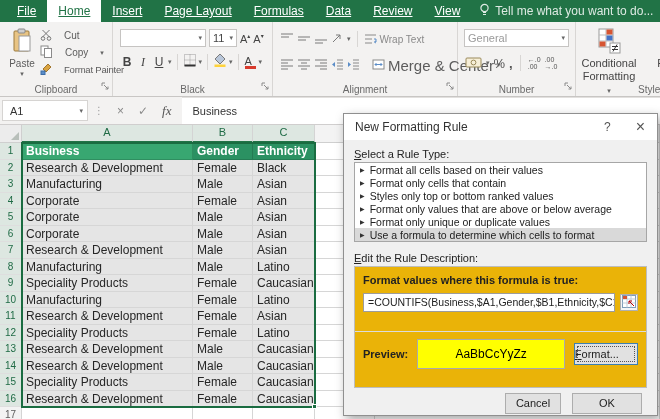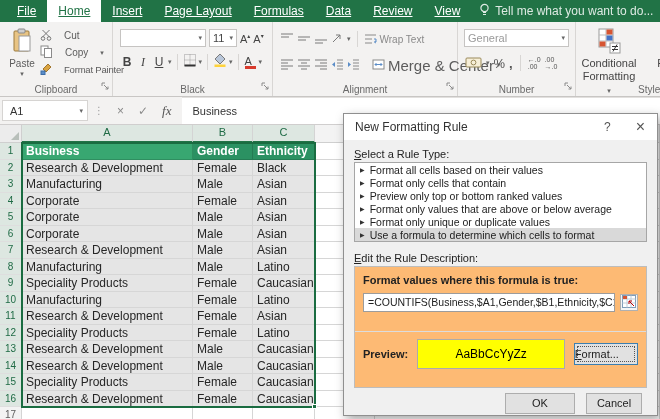--- a/index.html
+++ b/index.html
@@ -82,21 +82,21 @@
   .dhelp { font-size:12px; color:#555; padding:0 13px; }
   .dclose { font-size:16px; color:#555; padding:0 12px; }
   .dbody { padding:4px 10px 0 10px; }
   .dlabel { font-size:11px; color:#222; height:16px; line-height:16px; }
   .ak::first-letter { text-decoration:underline; }
   .rulelist { height:80px; background:#fff; border:1px solid #a6a6a6; overflow:hidden; }
   .ritem { height:13px; display:flex; align-items:center; font-size:10.5px; color:#222; padding-left:5px; gap:5px; white-space:nowrap; }
   .ritem .arr { font-size:6px; color:#333; }
   .ritem.rsel { background:#d9d9d9; }
   .dlabel.mt { margin-top:8px; }
-  .dpanel { margin-top:0; height:122px; background:#fdba74; border:1px solid #bdbdbd; padding:7px 8px 0 8px; }
+  .dpanel { margin-top:0; height:122px; background:#eab308; border:1px solid #bdbdbd; padding:7px 8px 0 8px; }
   .fv-label { font-size:11px; font-weight:bold; color:#222; height:16px; }
   .frow { display:flex; align-items:center; margin-top:3px; gap:5px; }
   .finput { flex:1; height:19px; border:1px solid #9c9c9c; background:#fff; font-size:10.5px; color:#222; line-height:17px; padding-left:4px; white-space:nowrap; overflow:hidden; }
   .rangebtn { width:18px; height:17px; border:1px solid #b0b0b0; background:#f5f5f5; display:flex; align-items:center; justify-content:center; }
   .pdivider { height:1px; background:#dcdcdc; margin:19px -8px 0 -8px; }
   .prow { display:flex; align-items:center; margin-top:7px; gap:9px; }
   .plabel { font-size:11px; font-weight:bold; color:#222; width:46px; }
   .pswatch { width:166px; height:30px; background:#ffff00; border:1px solid #ababab; text-align:center; line-height:28px; font-size:12px; color:#000; }
   .fmtbtn { display:block; width:72px; height:22px; background:#e1e1e1; border:1px solid #3c7fb1; outline:1px dotted #555; outline-offset:-4px; font-size:11px; color:#222; text-align:left; line-height:20px; font-family:inherit; }
   .dfooter { display:flex; justify-content:flex-end; gap:11px; margin-top:5px; padding-right:5px; }
@@ -524,21 +524,21 @@
           <div class="ritem">
             <span class="arr">▶</span>
             <span>Format all cells based on their values</span>
           </div>
           <div class="ritem">
             <span class="arr">▶</span>
             <span>Format only cells that contain</span>
           </div>
           <div class="ritem">
             <span class="arr">▶</span>
-            <span>Preview only top or bottom ranked values</span>
+            <span>Styles only top or bottom ranked values</span>
           </div>
           <div class="ritem">
             <span class="arr">▶</span>
             <span>Format only values that are above or below average</span>
           </div>
           <div class="ritem">
             <span class="arr">▶</span>
             <span>Format only unique or duplicate values</span>
           </div>
           <div class="ritem rsel">
@@ -563,19 +563,19 @@
           </div>
         </div>
         <div class="pdivider"></div>
         <div class="prow">
           <span class="plabel">Preview:</span>
           <div class="pswatch">AaBbCcYyZz</div>
           <div class="fmtbtn ak">Format...</div>
         </div>
       </div>
       <div class="dfooter">
+        <div class="dbtn cancelbtn">Cancel</div>
         <div class="dbtn okbtn">OK</div>
-        <div class="dbtn cancelbtn">Cancel</div>
       </div>
     </div>
   </div>
 
 </div>
 
 </body></html>

